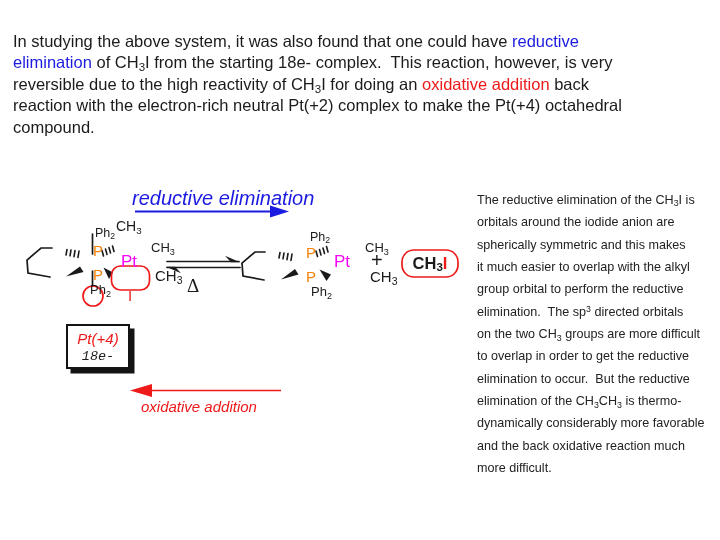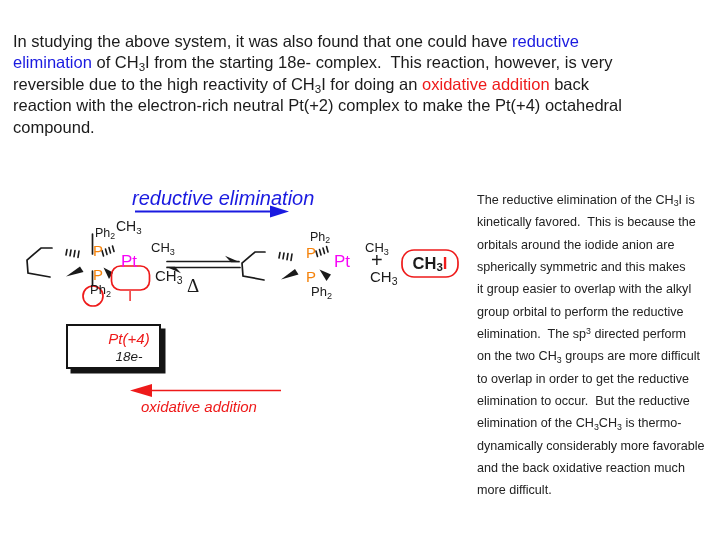--- a/index.html
+++ b/index.html
@@ -14,21 +14,21 @@
   .c-blue{color:var(--c-blue);}
   .c-red{color:var(--c-red);}
   .c-orange{color:var(--c-orange);}
   .c-magenta{color:var(--c-magenta);text-align:right;}
   .note{position:absolute;left:477px;top:189px;width:242px;
         font-size:12.6px;line-height:22.35px;color:#222;}
   .note-line{white-space:nowrap;}
   .tag-box{position:absolute;width:60px;background:#fff;border:2px solid #141414;
            box-shadow:4.5px 4.5px 0 #141414;text-align:center;font-style:italic;padding:3px 0 2px;}
   .tag-title{font-size:15px;line-height:19px;}
-  .tag-sub{font-size:13.5px;line-height:17px;color:#1c1c1c;}
+  .tag-sub{font-size:13.5px;line-height:17px;color:#1c1c1c;font-family:Liberation Mono, monospace;}
   .chembox{position:absolute;left:402px;top:250px;width:56px;height:27px;display:flex;
            align-items:center;justify-content:center;font-weight:bold;font-size:16.5px;}
   svg.overlay{position:absolute;left:0;top:0;pointer-events:none;}
   .sk{stroke:#1a1a1a;stroke-width:1.7;fill:none;stroke-linecap:round;}
   .hash{stroke:#1a1a1a;stroke-width:1.6;stroke-linecap:round;}
   .fl{fill:#1a1a1a;}
   .sk-red{stroke:var(--c-red);stroke-width:1.7;fill:none;}
   .fl-red{fill:var(--c-red);}
   .sk-blue{stroke:var(--c-blue);stroke-width:2;}
   .fl-blue{fill:var(--c-blue);}
@@ -125,33 +125,32 @@
   <span class="abs b" style="left:331px;top:268px;font-size:15px;"><span>CH</span><sub>3</sub></span>
   <span class="abs b c-orange" style="left:267px;top:268px;font-size:15px;">P</span>
   <span class="abs b" style="left:272px;top:284px;font-size:13px;"><span>Ph</span><sub>2</sub></span>
 
   <span class="chembox">
       <span>CH</span>
       <sub>3</sub>
       <span style="color: var(--c-red);">I</span>
     </span>
 
-  <div class="tag-box" style="left:66px;top:324px;padding-left:31px;">
+  <div class="tag-box" style="left:66px;top:324px;">
     <div class="tag-title c-red">Pt(+4)</div>
     <div class="tag-sub">18e-</div>
   </div>
 
   <div class="note">
       <div class="note-line"><span>The reductive elimination of the CH</span><sub>3</sub><span>I is</span></div>
-      <div class="note-line"><span>kinetically favored.&nbsp; This is because the</span></div>
       <div class="note-line"><span>orbitals around the iodide anion are</span></div>
       <div class="note-line"><span>spherically symmetric and this makes</span></div>
-      <div class="note-line"><span>it group easier to overlap with the alkyl</span></div>
+      <div class="note-line"><span>it much easier to overlap with the alkyl</span></div>
       <div class="note-line"><span>group orbital to perform the reductive</span></div>
-      <div class="note-line"><span>elimination.&nbsp; The sp</span><sup>3</sup><span> directed perform</span></div>
+      <div class="note-line"><span>elimination.&nbsp; The sp</span><sup>3</sup><span> directed orbitals</span></div>
       <div class="note-line"><span>on the two CH</span><sub>3</sub><span> groups are more difficult</span></div>
       <div class="note-line"><span>to overlap in order to get the reductive</span></div>
       <div class="note-line"><span>elimination to occur.&nbsp; But the reductive</span></div>
       <div class="note-line"><span>elimination of the CH</span><sub>3</sub><span>CH</span><sub>3</sub><span> is thermo-</span></div>
       <div class="note-line"><span>dynamically considerably more favorable</span></div>
       <div class="note-line"><span>and the back oxidative reaction much</span></div>
       <div class="note-line"><span>more difficult.</span></div>
     </div>
 
 </div>

